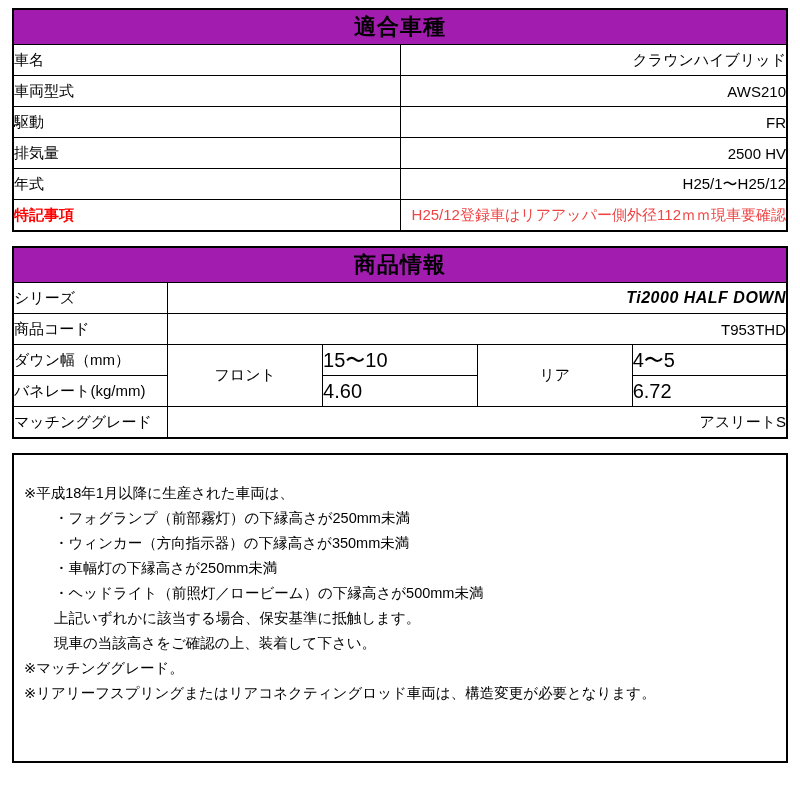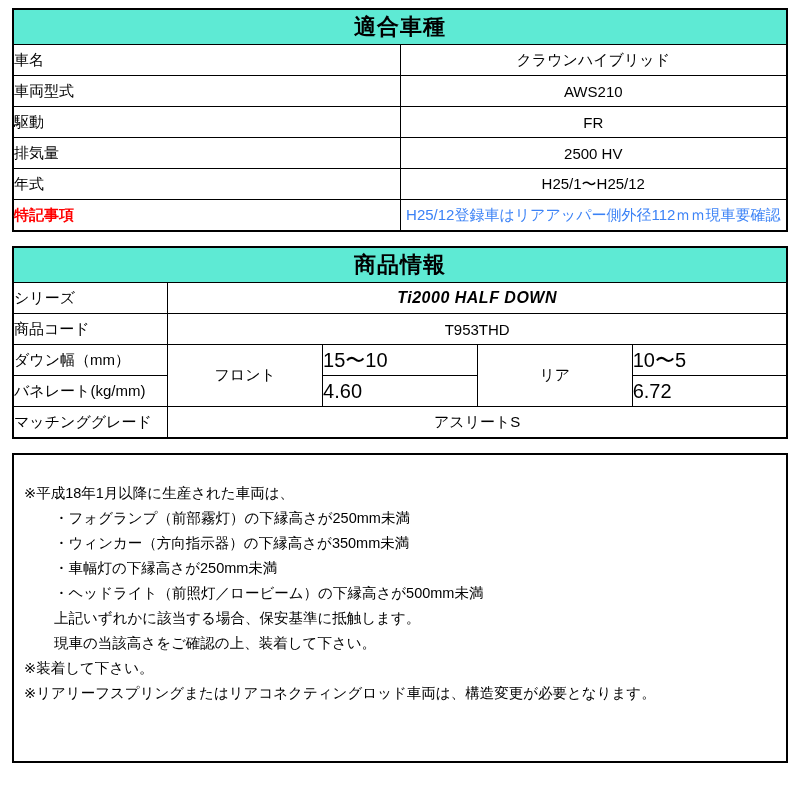--- a/index.html
+++ b/index.html
@@ -28,47 +28,47 @@
     border: 2px solid #000000;
     table-layout: fixed;
     background: #ffffff;
   }
   .spec-table td, .spec-table th {
     border: 1px solid #000000;
     padding: 0;
     vertical-align: middle;
   }
   .tbl-title {
-    background: #5eead4;
+    background: #a21caf;
     text-align: center;
     font-weight: bold;
     font-size: 22px;
     height: 34px;
     letter-spacing: 1px;
   }
   .lbl {
     text-align: left;
     font-size: 15px;
     height: 30px;
     width: 218px;
     white-space: nowrap;
   }
   .lbl-red {
     color: #ff0000;
     font-weight: bold;
   }
   .val {
-    text-align: center;
+    text-align: right;
     font-size: 15px;
     padding-left: 6px;
     height: 30px;
     white-space: nowrap;
   }
   .val-red {
-    color: #3b82f6;
+    color: #ef4444;
   }
   .val-italic {
     font-style: italic;
     font-weight: bold;
     font-size: 16px;
     letter-spacing: 0.5px;
   }
 
   
   .axle-lbl {
@@ -157,21 +157,21 @@
       </tr>
       <tr>
         <td class="lbl">商品コード</td>
         <td class="val" colspan="4">T953THD</td>
       </tr>
       <tr>
         <td class="lbl">ダウン幅（mm）</td>
         <td class="axle-lbl" rowspan="2">フロント</td>
         <td class="axle-val">15〜10</td>
         <td class="axle-lbl" rowspan="2">リア</td>
-        <td class="axle-val">10〜5</td>
+        <td class="axle-val">4〜5</td>
       </tr>
       <tr>
         <td class="lbl">バネレート(kg/mm)</td>
         <td class="axle-val">4.60</td>
         <td class="axle-val">6.72</td>
       </tr>
       <tr>
         <td class="lbl">マッチンググレード</td>
         <td class="val" colspan="4">アスリートS</td>
       </tr>
@@ -179,17 +179,17 @@
   </table>
 
   <div class="notes-box">
     <div class="note-line">※平成18年1月以降に生産された車両は、</div>
     <div class="note-line note-indent">・フォグランプ（前部霧灯）の下縁高さが250mm未満</div>
     <div class="note-line note-indent">・ウィンカー（方向指示器）の下縁高さが350mm未満</div>
     <div class="note-line note-indent">・車幅灯の下縁高さが250mm未満</div>
     <div class="note-line note-indent">・ヘッドライト（前照灯／ロービーム）の下縁高さが500mm未満</div>
     <div class="note-line note-indent2">上記いずれかに該当する場合、保安基準に抵触します。</div>
     <div class="note-line note-indent2">現車の当該高さをご確認の上、装着して下さい。</div>
-    <div class="note-line">※装着して下さい。</div>
+    <div class="note-line">※マッチンググレード。</div>
     <div class="note-line">※リアリーフスプリングまたはリアコネクティングロッド車両は、構造変更が必要となります。</div>
   </div>
 
 </div>
 
 </body></html>

